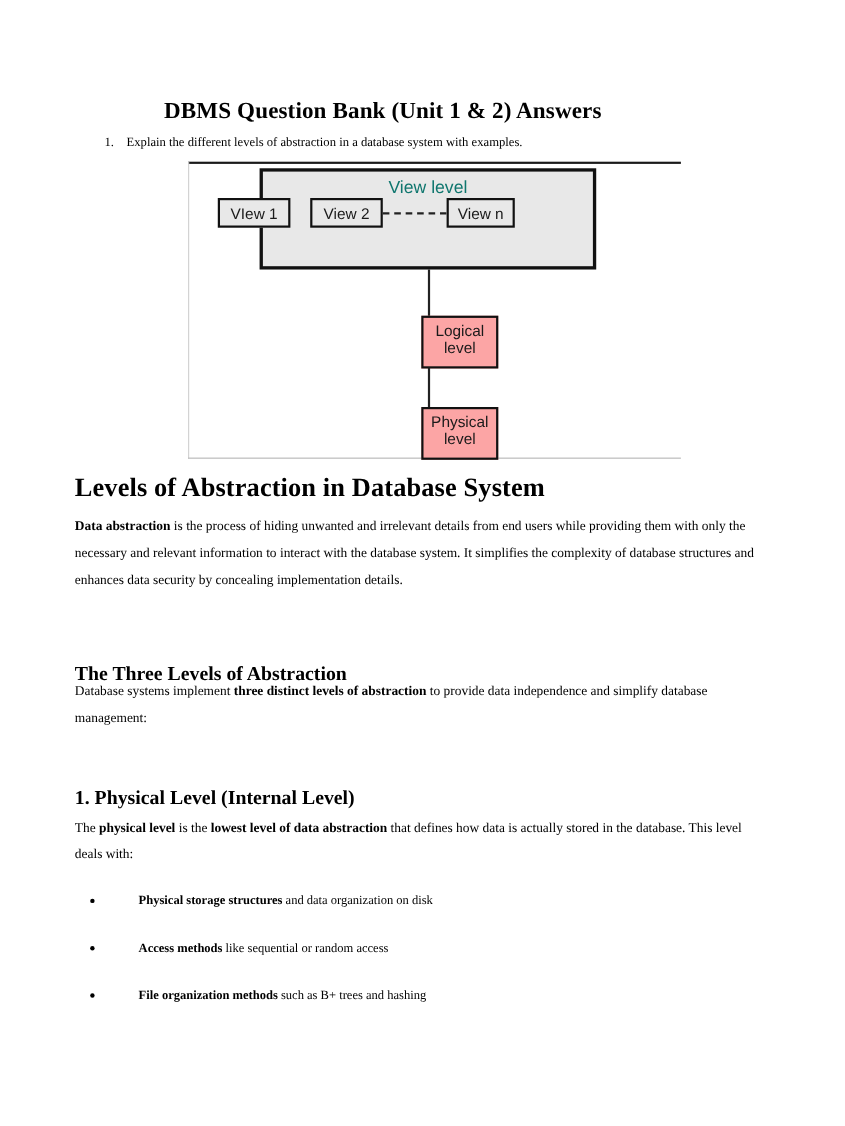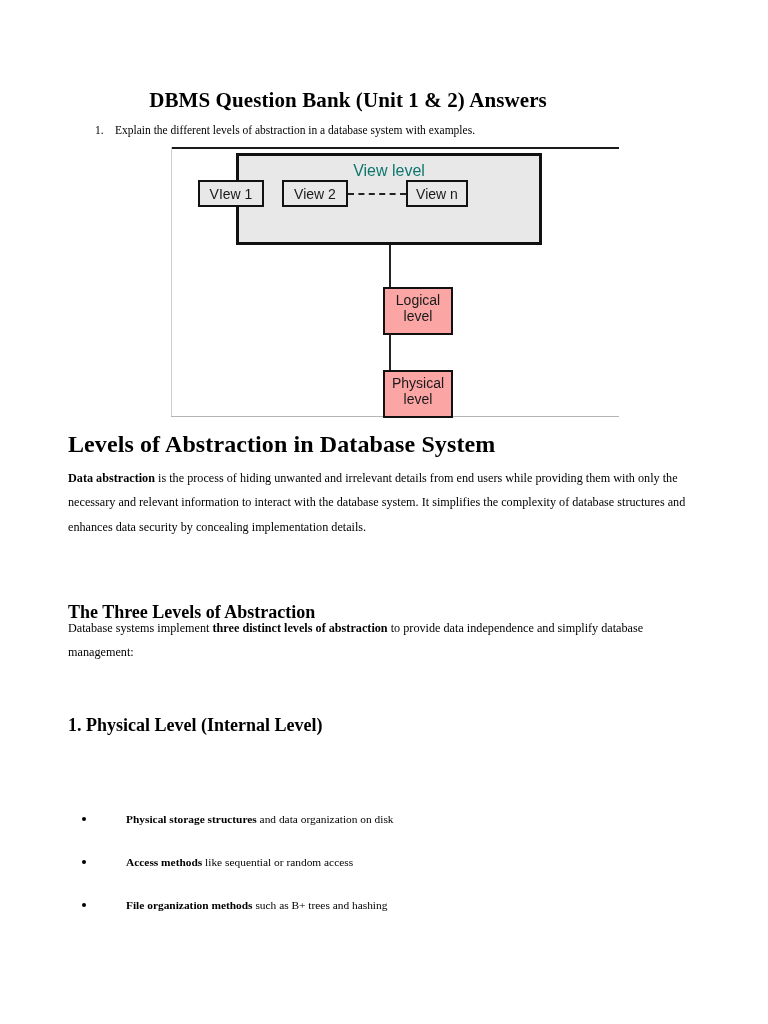--- a/index.html
+++ b/index.html
@@ -275,20 +275,21 @@
   <div class="section-heading">Levels of Abstraction in Database System</div>
 
   <div class="para para-intro"><b>Data abstraction</b><span> is the process of hiding unwanted and irrelevant details from end users while providing them with only the necessary and relevant information to interact with the database system. It simplifies the complexity of database structures and enhances data security by concealing implementation details.</span></div>
 
   <div class="sub-heading sub-three">The Three Levels of Abstraction</div>
 
   <div class="para para-three"><span>Database systems implement </span><b>three distinct levels of abstraction</b><span> to provide data independence and simplify database management:</span></div>
 
   <div class="sub-heading sub-physical">1. Physical Level (Internal Level)</div>
 
+  <div class="para para-physical"><span>The </span><b>physical level</b><span> is the </span><b>lowest level of data abstraction</b><span> that defines how data is actually stored in the database. This level deals with:</span></div>
 
   <div class="bullet-list">
 
     <div class="bullet-item">
       <span class="bullet-dot"></span>
       <span class="bullet-text"><b>Physical storage structures</b><span> and data organization on disk</span></span>
     </div>
 
     <div class="bullet-item">
       <span class="bullet-dot"></span>

